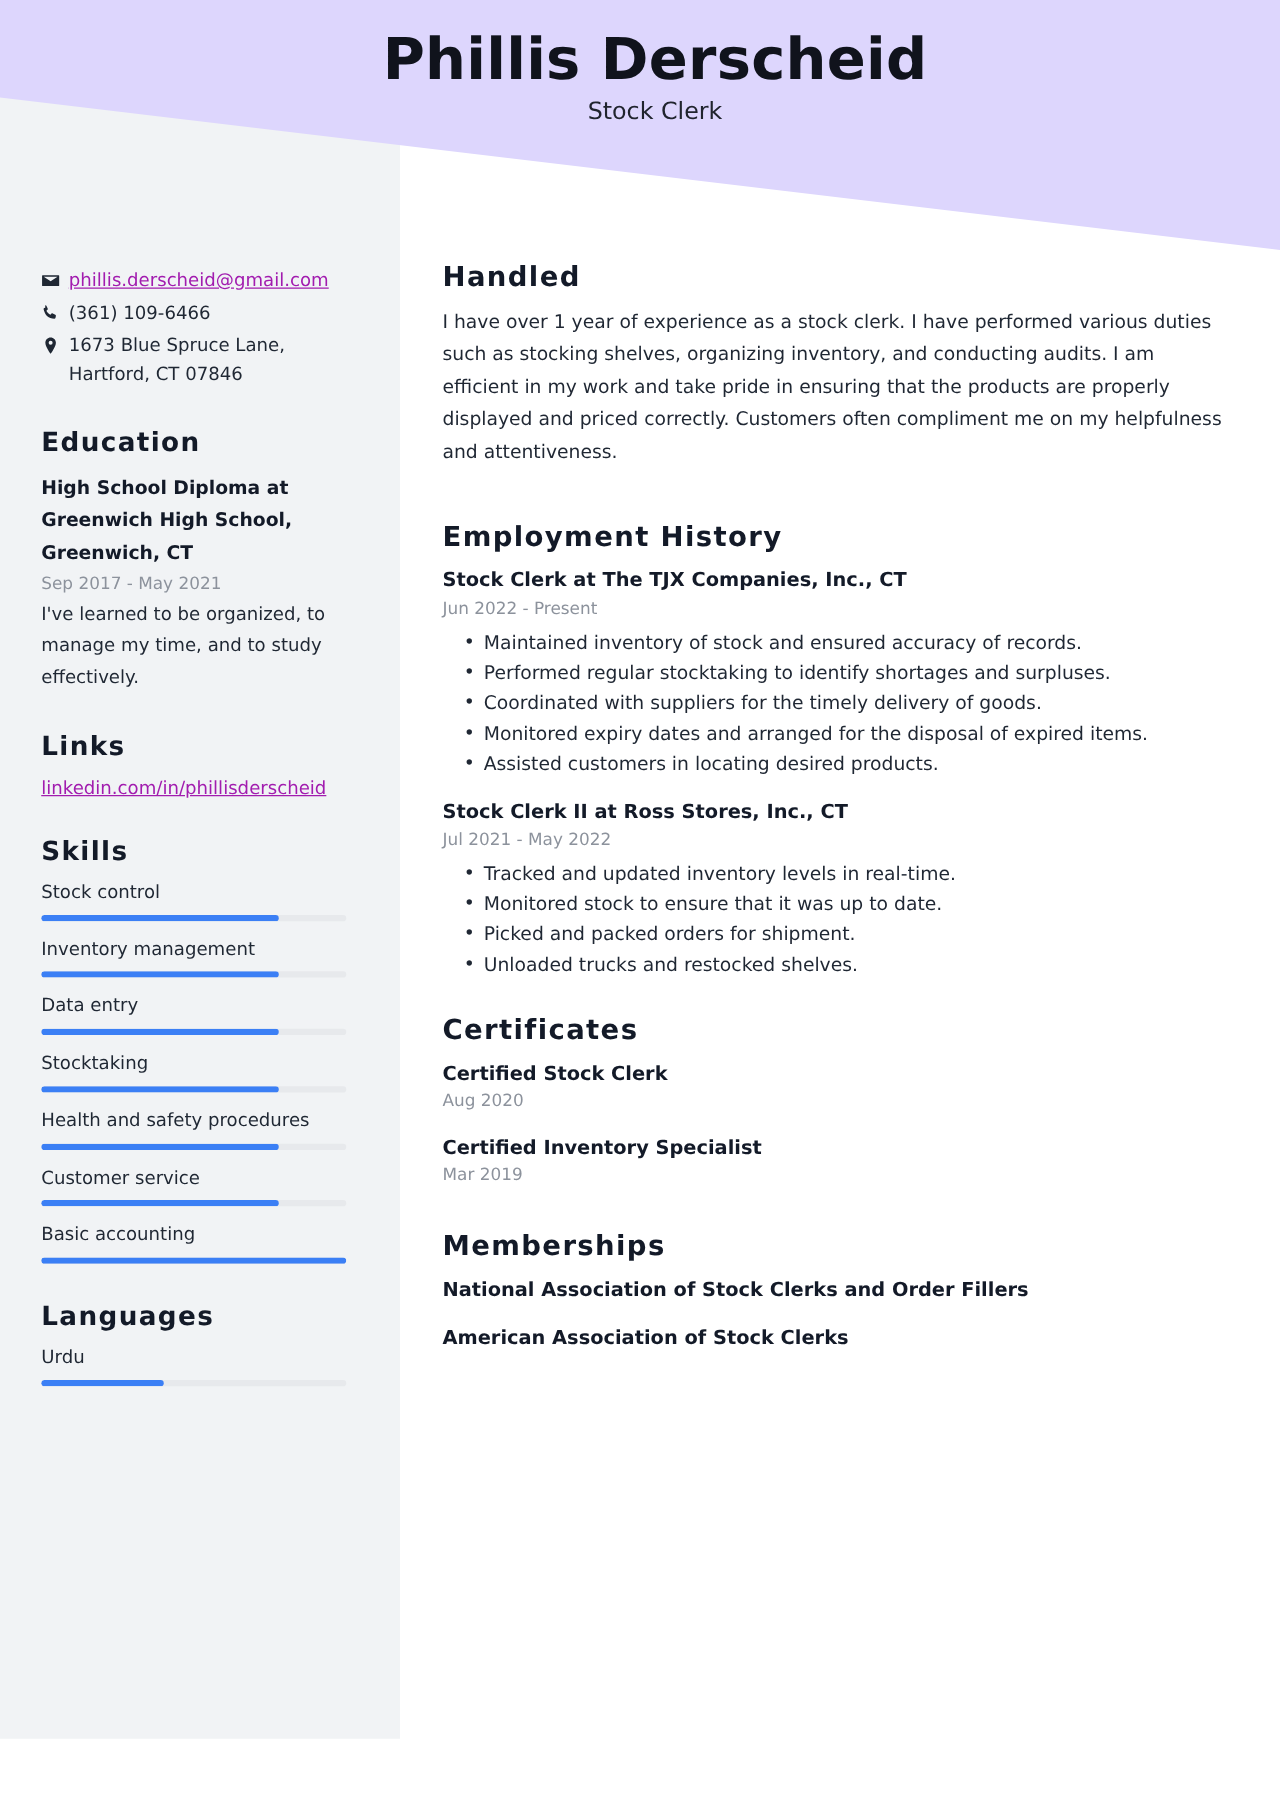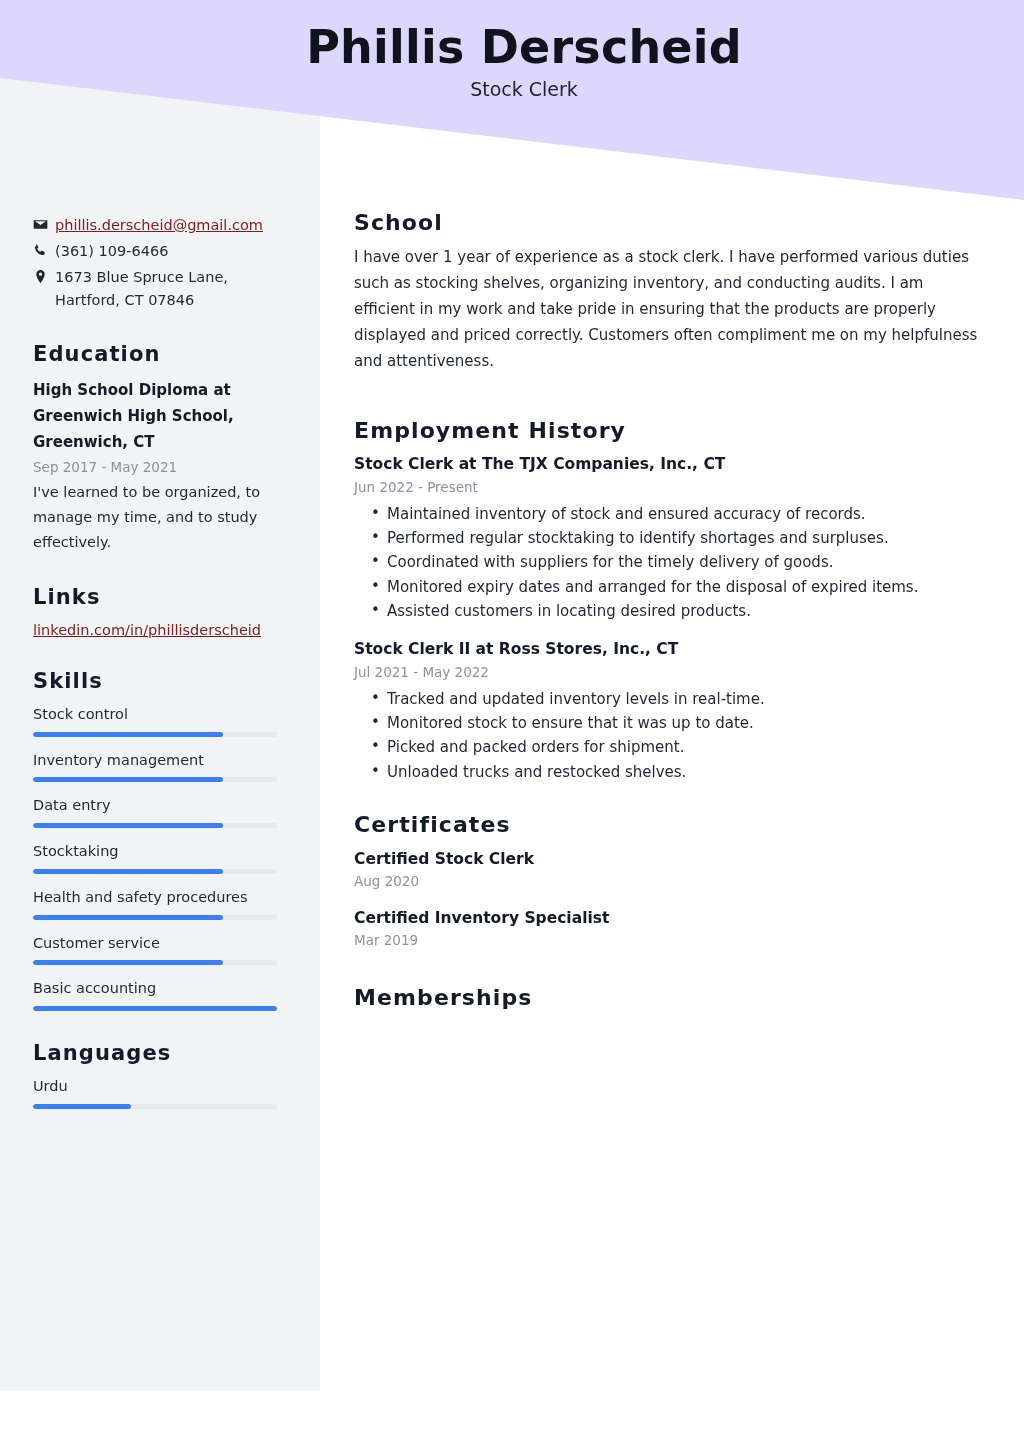--- a/index.html
+++ b/index.html
@@ -80,21 +80,21 @@
     display: flex;
     justify-content: flex-start;
   }
   .contact-icon svg { display: block; }
   .contact-text {
     font-size: 14.5px;
     color: #1f2733;
     line-height: 1.58;
   }
   a.link {
-    color: #7f1d1d;
+    color: #a21caf;
     text-decoration: underline;
     font-size: 14.5px;
   }
   
   .sec-h-left {
     font-size: 21px;
     font-weight: 700;
     color: #131a28;
     letter-spacing: 1.1px;
     margin-top: 30px;
@@ -328,21 +328,21 @@
             <div class="bar-fill" style="width: 40%;"></div>
           </div>
         </div>
       </div>
 
   </div>
 
   <div id="right-col">
 
     <div class="block">
-      <div class="sec-h-right">School</div>
+      <div class="sec-h-right">Handled</div>
       <div class="profile-text">I have over 1 year of experience as a stock clerk. I have performed various duties such as stocking shelves, organizing inventory, and conducting audits. I am efficient in my work and take pride in ensuring that the products are properly displayed and priced correctly. Customers often compliment me on my helpfulness and attentiveness.</div>
     </div>
 
     <div class="block gap-emp">
       <div class="sec-h-right">Employment History</div>
       <div id="jobs-list">
           <div class="job">
             <div class="job-title-line">Stock Clerk at The TJX Companies, Inc., CT</div>
             <div class="job-date">Jun 2022 - Present</div>
             <ul class="duties">
@@ -375,16 +375,20 @@
           </div>
           <div class="cert">
             <div class="cert-name">Certified Inventory Specialist</div>
             <div class="cert-date">Mar 2019</div>
           </div>
         </div>
     </div>
 
     <div class="block gap-members">
       <div class="sec-h-right">Memberships</div>
+      <div id="members-list">
+          <div class="member-name">National Association of Stock Clerks and Order Fillers</div>
+          <div class="member-name">American Association of Stock Clerks</div>
+        </div>
     </div>
 
   </div>
 </div>
 
 </body></html>

